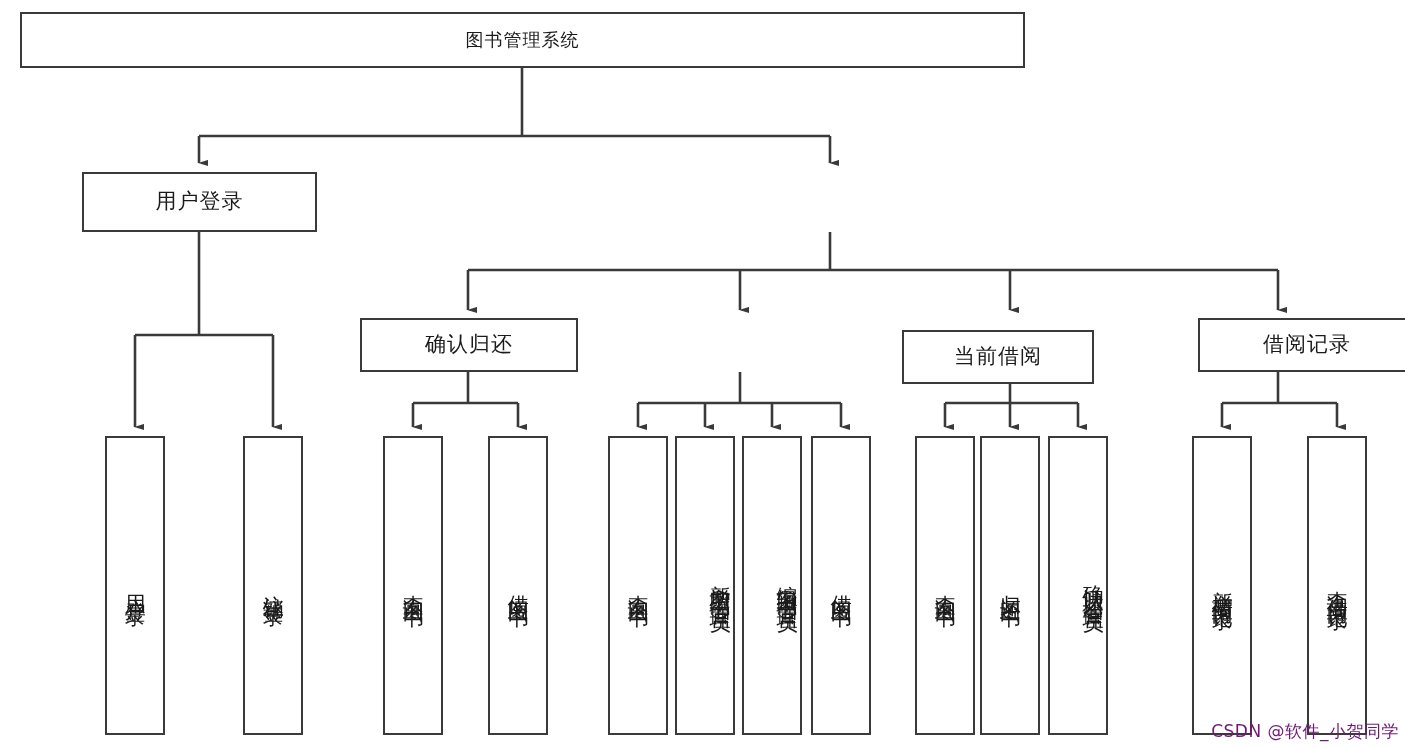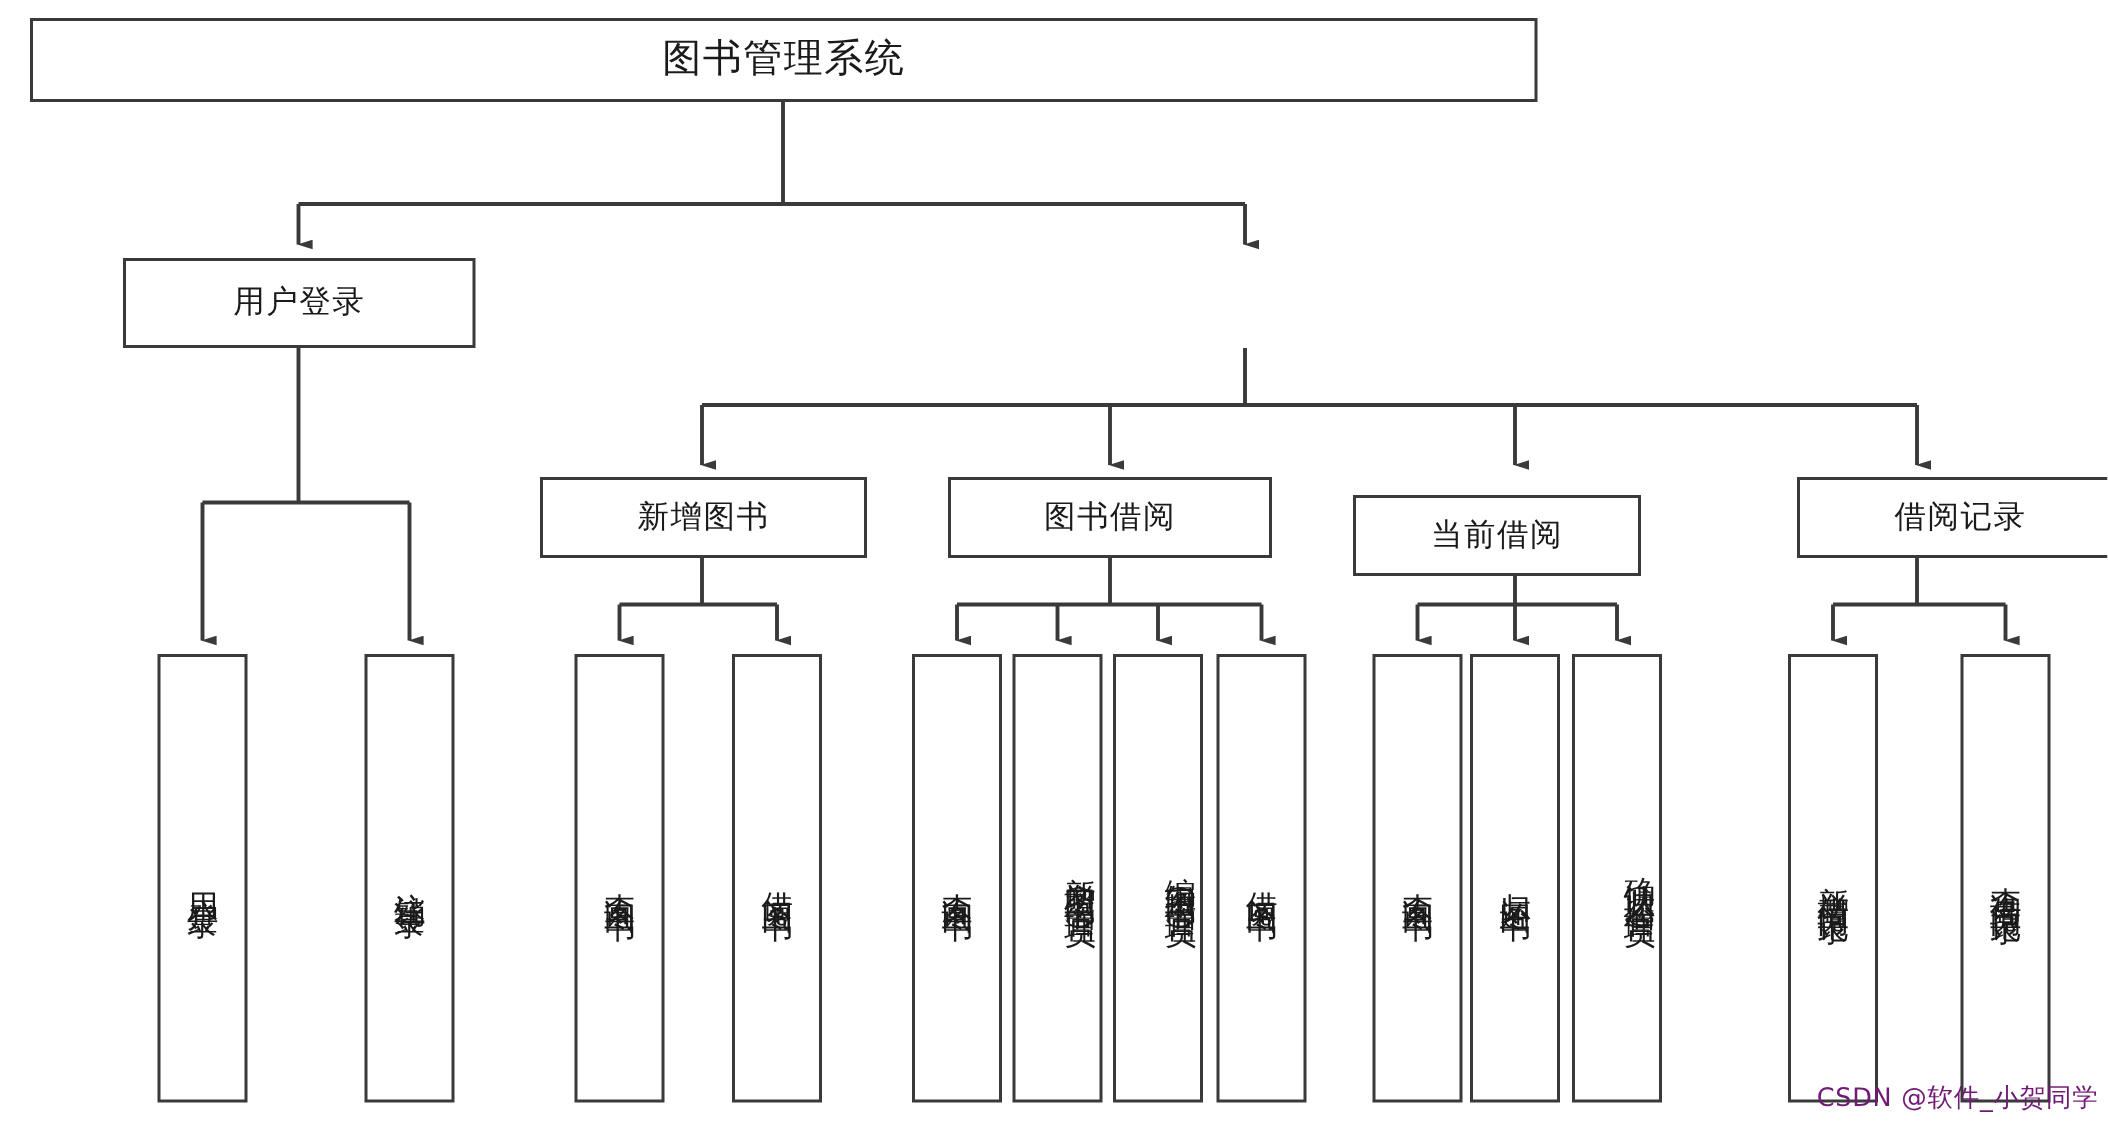--- a/index.html
+++ b/index.html
@@ -36,21 +36,21 @@
     color: #1a1a1a;
     z-index: 2;
   }
   .node-h {
     font-size: 21px;
     letter-spacing: 1px;
     line-height: 1.2;
     text-align: center;
   }
   .node-root {
-    font-size: 26px;
+    font-size: 18px;
     text-align: right;
   }
   .node-v {
     writing-mode: vertical-rl;
     text-orientation: upright;
     font-size: 21px;
     letter-spacing: 4px;
     line-height: 1.25;
     padding-top: 6px;
     padding-bottom: 6px;
@@ -133,26 +133,23 @@
   <div class="node node-h node-root" style="left:20px; top:12px; width:1005px; height:56px;">
     <span>图书管理系统</span>
   </div>
 
   <div class="node node-h" style="left:82px; top:172px; width:235px; height:60px;">
     <span>用户登录</span>
   </div>
 
 
   <div class="node node-h" style="left:360px; top:318px; width:218px; height:54px;">
-    <span>新增图书</span>
-  </div>
-
-  <div class="node node-h" style="left:632px; top:318px; width:216px; height:54px;">
-    <span>图书借阅</span>
-  </div>
+    <span>确认归还</span>
+  </div>
+
 
   <div class="node node-h" style="left:902px; top:330px; width:192px; height:54px;">
     <span>当前借阅</span>
   </div>
 
   <div class="node node-h" style="left:1170px; top:318px; width:218px; height:54px;margin-left:28px;">
     <span>借阅记录</span>
   </div>
 
   <div class="node node-v" style="left:105px; top:436px; width:60px; height:299px;">

